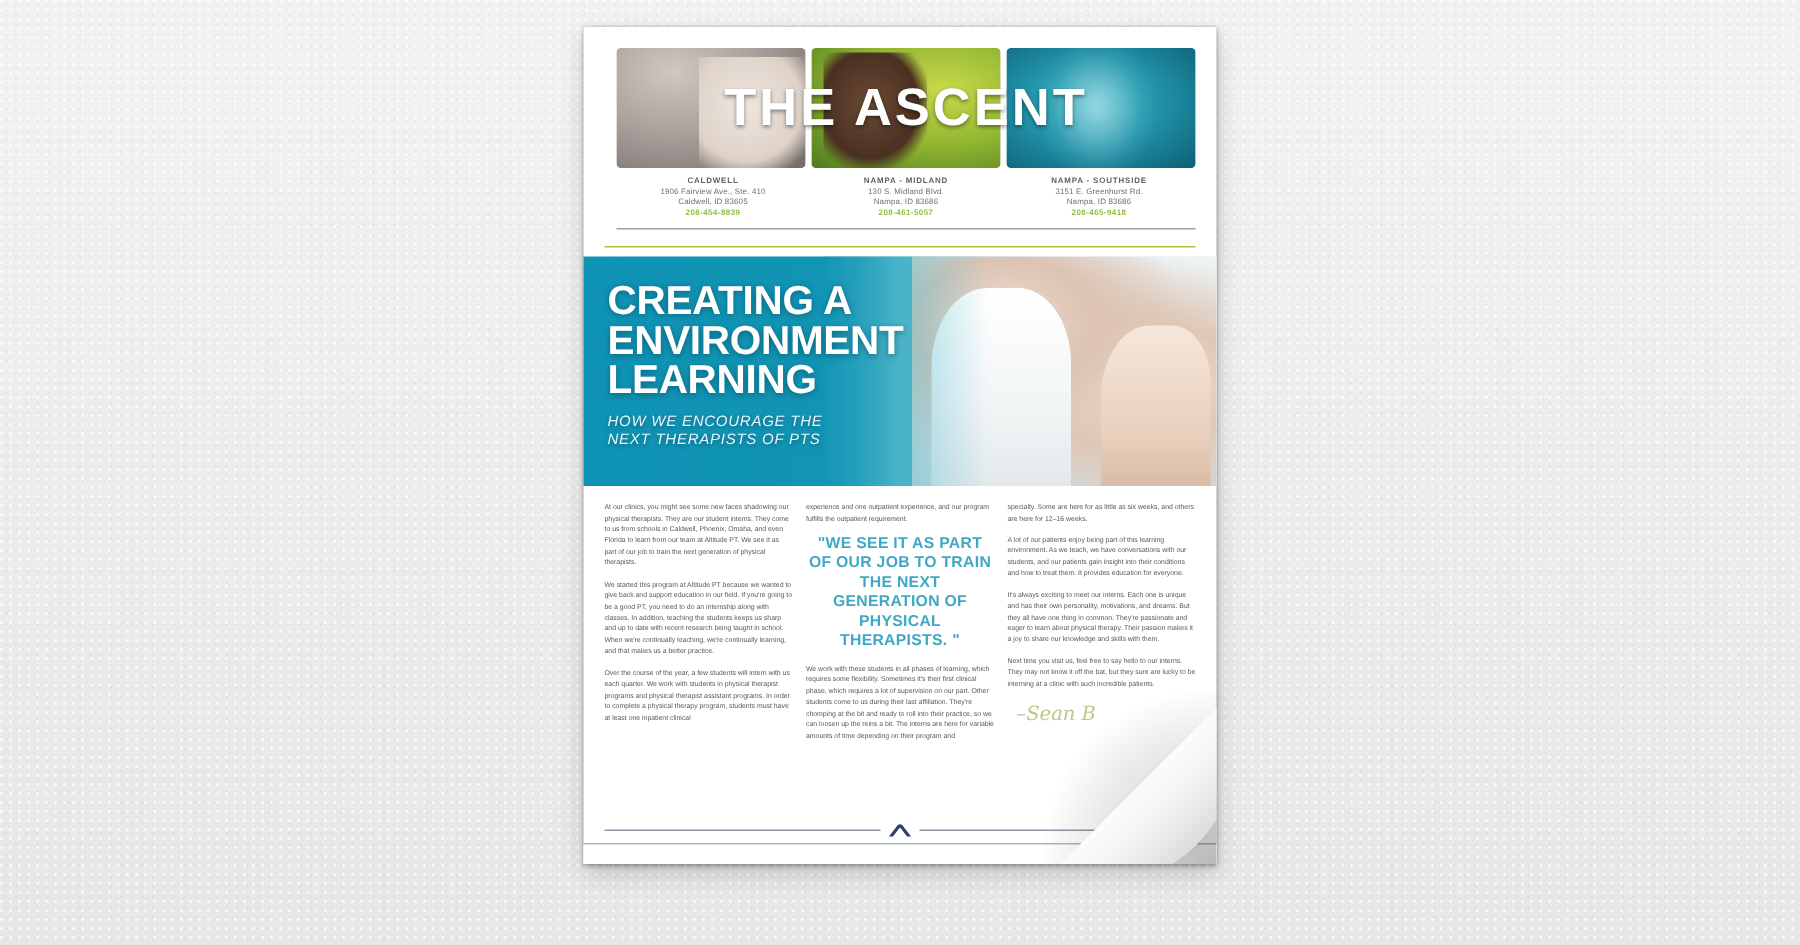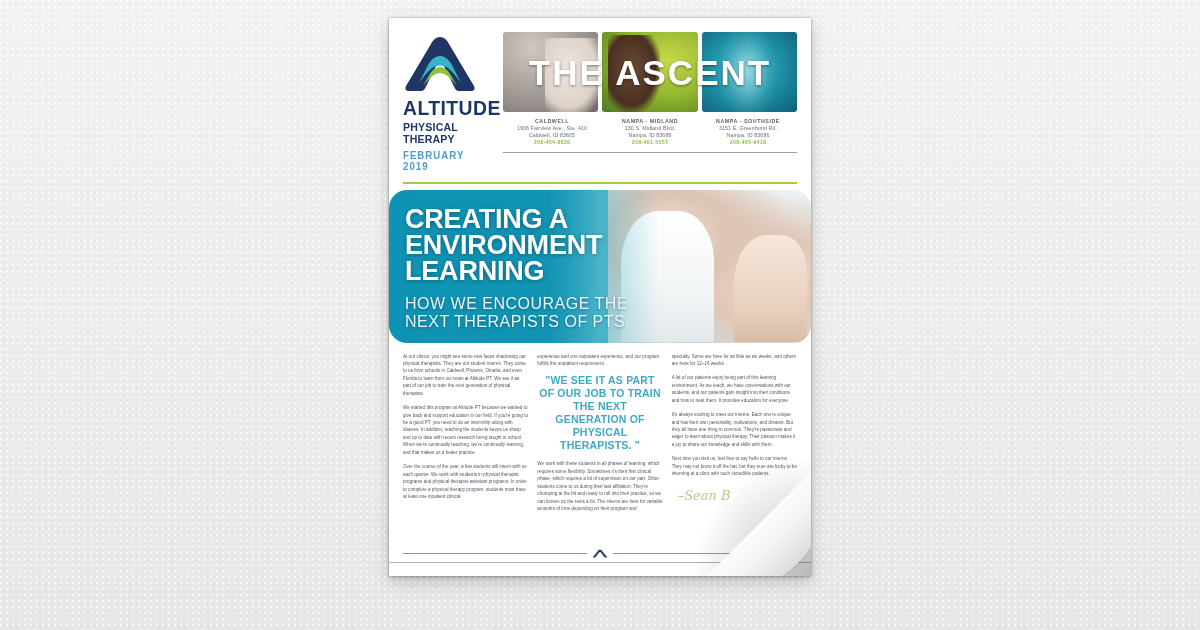--- a/index.html
+++ b/index.html
@@ -77,21 +77,20 @@
   .loc-name{font-size:5.3px;letter-spacing:.55px;color:#5b5f66;font-weight:bold;}
   .loc-line{font-size:5.3px;color:#6a6e75;letter-spacing:.1px;}
   .loc-phone{font-size:5.3px;font-weight:bold;color:#8fbf3f;letter-spacing:.3px;}
   #masthead-rule{height:1px;background:#9aa0a8;margin:5px 0 0 0;}
   #green-rule{height:1.5px;background:#a8c84a;margin:11px 14px 6px 14px;}
 
   
   #hero{
     position:relative;height:153px;margin:0;overflow:hidden;
     background:linear-gradient(90deg,#0f93b4 0%,#1295b4 42%,#59b8cd 58%,#cfe7ee 72%,#e8eef0 100%);
-    border-radius:18px;
   }
   #hero-photo{
     position:absolute;right:0;top:0;width:48%;height:100%;
     background:
       radial-gradient(ellipse at 30% 30%, #f0ded3 0%, #dcc3b2 30%, rgba(0,0,0,0) 62%),
       radial-gradient(ellipse at 72% 55%, #f5e6da 0%, #e0c7b5 35%, rgba(0,0,0,0) 70%),
       linear-gradient(180deg,#eef2f3 0%,#dfe6e8 40%,#cfd8da 100%);
   }
   #hero-photo::before{
     content:"";position:absolute;left:6%;top:14%;width:46%;height:86%;
@@ -107,22 +106,23 @@
     position:absolute;left:38%;top:0;width:26%;height:100%;
     background:linear-gradient(90deg,rgba(18,149,180,.95) 0%,rgba(90,190,208,.55) 45%,rgba(255,255,255,0) 100%);
   }
   #hero-text{position:absolute;left:16px;top:16px;right:38%;}
   .hero-line{
     color:#ffffff;font-weight:bold;font-size:27px;line-height:.98;
     letter-spacing:-.2px;text-shadow:0 1px 4px rgba(0,40,60,.45);
   }
   #hero-sub{margin-top:10px;}
   .hero-subline{
-    color:#e9f6fa;font-size:16px;letter-spacing:.5px;line-height:1.15;
+    color:#e9f6fa;font-size:10px;letter-spacing:.5px;line-height:1.15;
     text-shadow:0 1px 3px rgba(0,40,60,.45);
+    font-style:italic;
   }
 
   
   #article{display:flex;gap:9px;padding:10px 14px 0 14px;}
   .col{flex:1;min-width:0;}
   .para{
     font-size:4.6px;line-height:1.62;color:#53575e;margin:0 0 7px 0;
     text-align:left;
   }
   #pullquote{
@@ -168,32 +168,20 @@
 </style>
 </head>
 <body>
 
 <div id="backdrop"></div>
 
 <div id="page">
 
   <div id="masthead">
 
-    <div id="logo-block">
-      <span>
-        <svg class="mountain" width="74" height="58" viewBox="0 0 74 58" aria-hidden="true">
-          <path d="M37 3 C33 3 30 6 28 10 L3 52 C1.5 55 3 57 6 57 L18 57 C20.5 57 21.5 55.5 22.5 53.5 L35 28 C36 26 38 26 39 28 L51.5 53.5 C52.5 55.5 53.5 57 56 57 L68 57 C71 57 72.5 55 71 52 L46 10 C44 6 41 3 37 3 Z" fill="#1f3566"></path>
-          <path d="M37 22 C31 22 27 27 24 33 L16 49 C19 45 24 38 29 34 C33 30.5 41 30.5 45 34 C50 38 55 45 58 49 L50 33 C47 27 43 22 37 22 Z" fill="#36b3c9"></path>
-          <path d="M37 33 C32 33 28.5 37 26 41.5 L20 52 C23 48 27 43.5 31 41 C34.5 38.8 39.5 38.8 43 41 C47 43.5 51 48 54 52 L48 41.5 C45.5 37 42 33 37 33 Z" fill="#8cc63f"></path>
-        </svg>
-      </span>
-      <div id="brand-name">ALTITUDE</div>
-      <div id="brand-sub">PHYSICAL THERAPY</div>
-      <div id="brand-date">FEBRUARY 2019</div>
-    </div>
 
     <div id="masthead-right">
 
       <div id="photo-strip">
         <div class="photo ph1"></div>
         <div class="photo ph2"></div>
         <div class="photo ph3"></div>
         <div id="ascent-title">THE ASCENT</div>
       </div>
 

